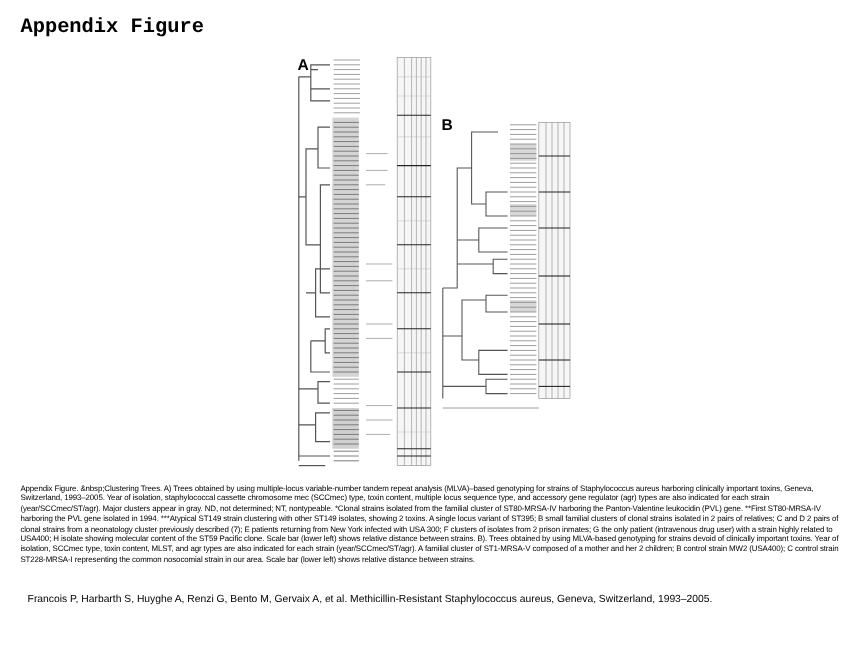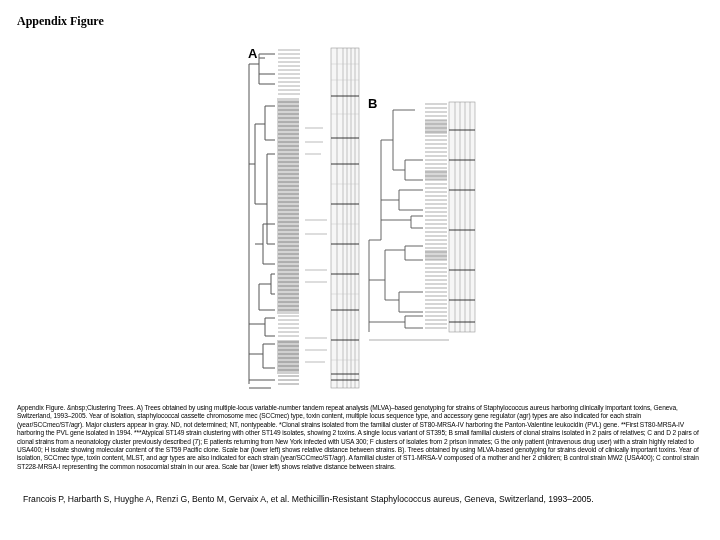--- a/index.html
+++ b/index.html
@@ -1,17 +1,17 @@
 <!DOCTYPE html>
 <html><head>
 <meta charset="utf-8">
 <style>
   html,body{margin:0;padding:0;background:#fff;}
   body{width:720px;height:540px;position:relative;overflow:hidden;font-family:"DejaVu Sans",sans-serif;color:#000;}
-  .title{position:absolute;left:17px;top:14px;font-size:12px;font-weight:bold;font-family:Liberation Serif, serif;}
+  .title{position:absolute;left:17px;top:14px;font-size:17px;font-weight:bold;font-family:Liberation Mono, monospace;}
   .figure{position:absolute;left:245px;top:44px;width:240px;height:346px;}
   .panel-label{position:absolute;font-weight:bold;font-size:13px;font-family:"Liberation Sans",sans-serif;}
   svg{position:absolute;left:0;top:0;}
   .caption{position:absolute;left:17px;top:404px;width:690px;font-size:6.6px;line-height:8.4px;letter-spacing:-0.1px;font-family:"Liberation Sans",sans-serif;}
   .citation{position:absolute;left:23px;top:494px;width:700px;font-size:8.6px;line-height:11px;font-family:Liberation Sans, sans-serif;}
 </style>
 </head>
 <body>
 
 <div class="title">Appendix Figure</div>

